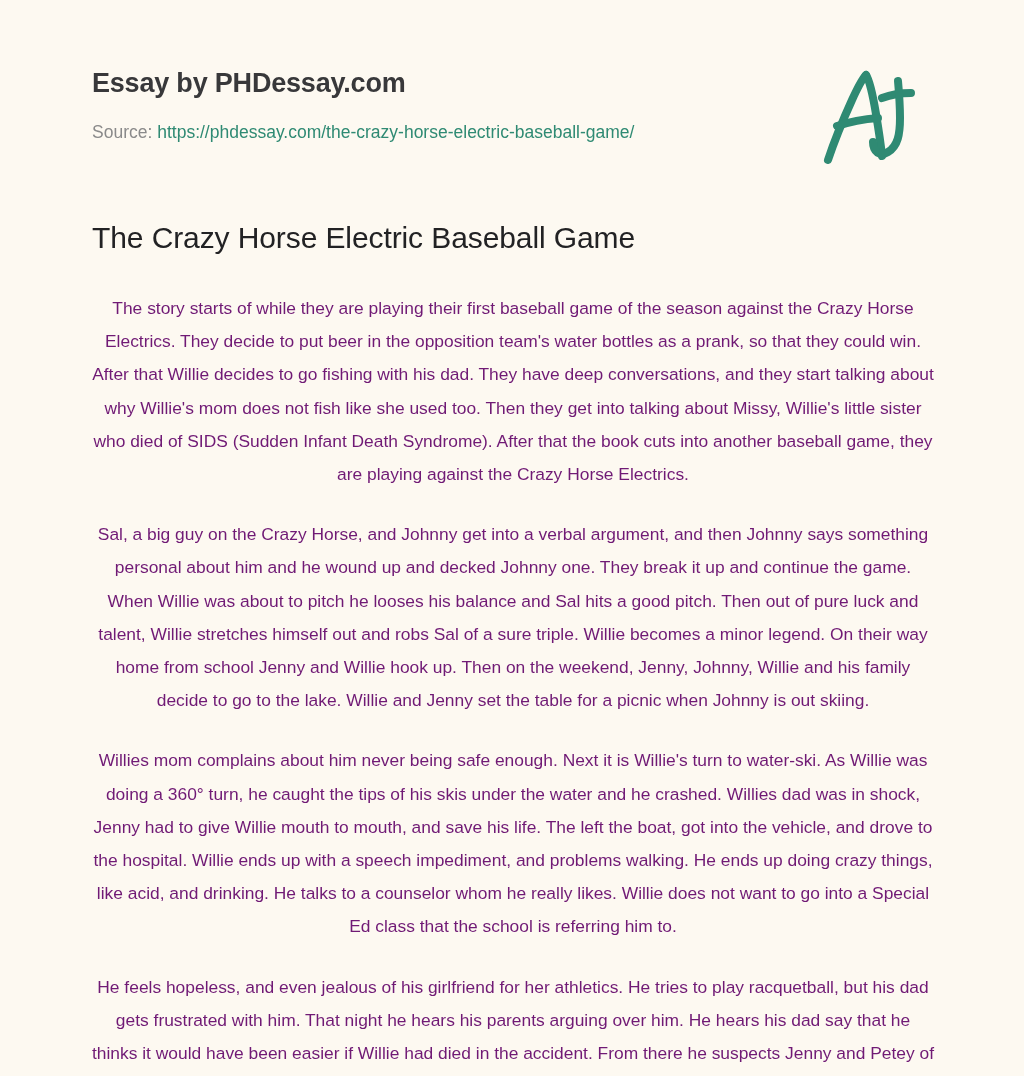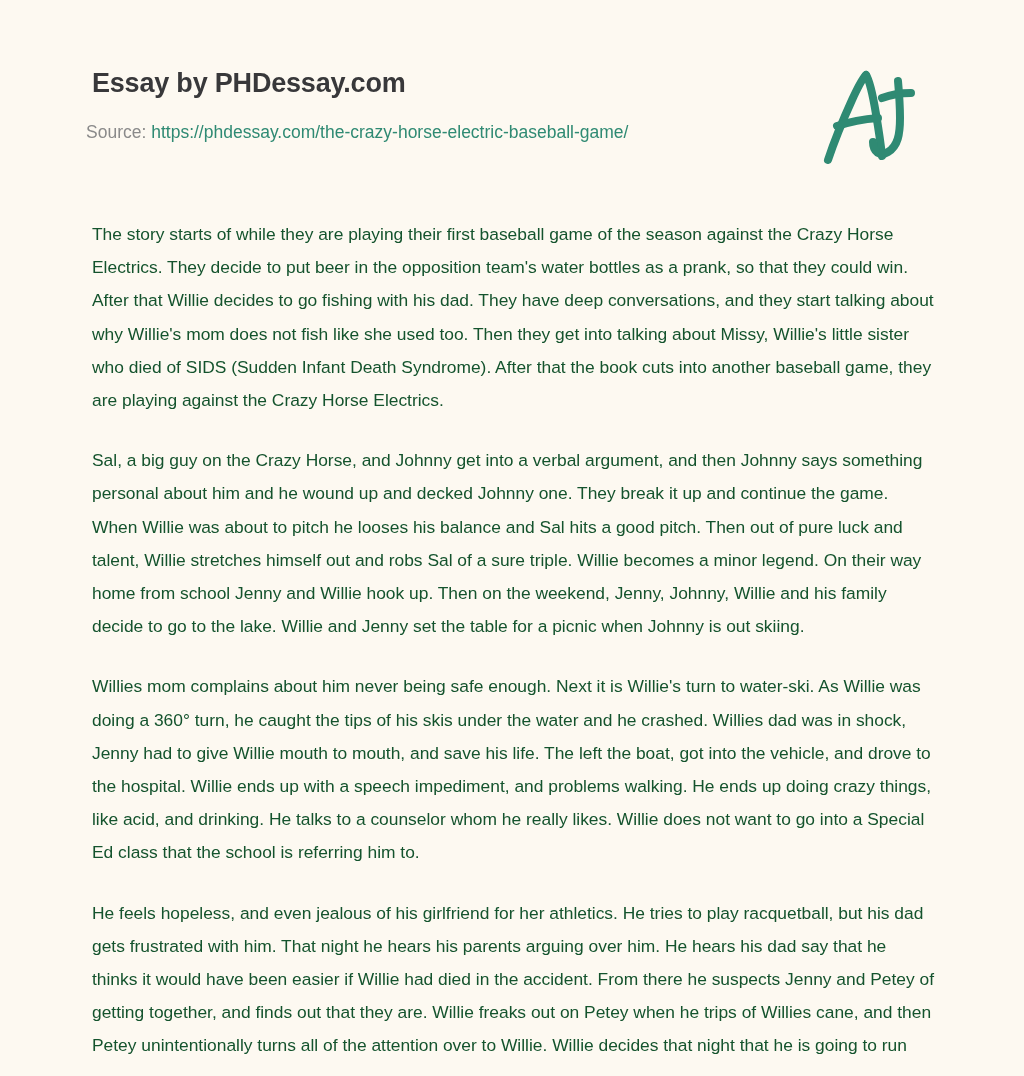--- a/index.html
+++ b/index.html
@@ -41,21 +41,21 @@
     font-size: 27px;
     font-weight: bold;
     color: #38383a;
     letter-spacing: -0.2px;
     line-height: 34px;
     white-space: nowrap;
   }
 
   .source-line {
     position: absolute;
-    left: 86px;
+    left: 92px;
     top: 120px;
     font-size: 17.5px;
     line-height: 24px;
     color: #8a8a8a;
     white-space: nowrap;
   }
 
   .source-label {
     color: #8a8a8a;
   }
@@ -92,23 +92,23 @@
     font-weight: normal;
     color: #222224;
     line-height: 40px;
     margin: 0 0 34px 0;
     letter-spacing: -0.1px;
   }
 
   .article-body p {
     font-size: 17.4px;
     line-height: 33.2px;
-    color: #14532d;
+    color: #701a75;
     margin: 0 0 27px 0;
-    text-align: left;
+    text-align: center;
   }
 
   .article-body p:last-child {
     margin-bottom: 0;
   }
 </style>
 </head>
 <body>
 
 <div class="page">
@@ -137,20 +137,21 @@
           <path d="M70 42 C78 39 89 37 99 37" stroke-width="8"></path>
 
           <path d="M86 25 C87 36 88 52 88 62 C88 78 86 90 76 96 C68 101 61 96 61 86" stroke-width="8"></path>
         </g>
       </svg>
     </div>
 
   </div>
 
   <div class="article">
+    <h1 class="article-title">The Crazy Horse Electric Baseball Game</h1>
 
     <div class="article-body">
       <p>The story starts of while they are playing their first baseball game of the season against the Crazy Horse Electrics. They decide to put beer in the opposition team's water bottles as a prank, so that they could win. After that Willie decides to go fishing with his dad. They have deep conversations, and they start talking about why Willie's mom does not fish like she used too. Then they get into talking about Missy, Willie's little sister who died of SIDS (Sudden Infant Death Syndrome). After that the book cuts into another baseball game, they are playing against the Crazy Horse Electrics.</p>
       <p>Sal, a big guy on the Crazy Horse, and Johnny get into a verbal argument, and then Johnny says something personal about him and he wound up and decked Johnny one. They break it up and continue the game. When Willie was about to pitch he looses his balance and Sal hits a good pitch. Then out of pure luck and talent, Willie stretches himself out and robs Sal of a sure triple. Willie becomes a minor legend. On their way home from school Jenny and Willie hook up. Then on the weekend, Jenny, Johnny, Willie and his family decide to go to the lake. Willie and Jenny set the table for a picnic when Johnny is out skiing.</p>
       <p>Willies mom complains about him never being safe enough. Next it is Willie's turn to water-ski. As Willie was doing a 360° turn, he caught the tips of his skis under the water and he crashed. Willies dad was in shock, Jenny had to give Willie mouth to mouth, and save his life. The left the boat, got into the vehicle, and drove to the hospital. Willie ends up with a speech impediment, and problems walking. He ends up doing crazy things, like acid, and drinking. He talks to a counselor whom he really likes. Willie does not want to go into a Special Ed class that the school is referring him to.</p>
       <p>He feels hopeless, and even jealous of his girlfriend for her athletics. He tries to play racquetball, but his dad gets frustrated with him. That night he hears his parents arguing over him. He hears his dad say that he thinks it would have been easier if Willie had died in the accident. From there he suspects Jenny and Petey of getting together, and finds out that they are. Willie freaks out on Petey when he trips of Willies cane, and then Petey unintentionally turns all of the attention over to Willie. Willie decides that night that he is going to run away.</p>
 
     </div>
   </div>
 

